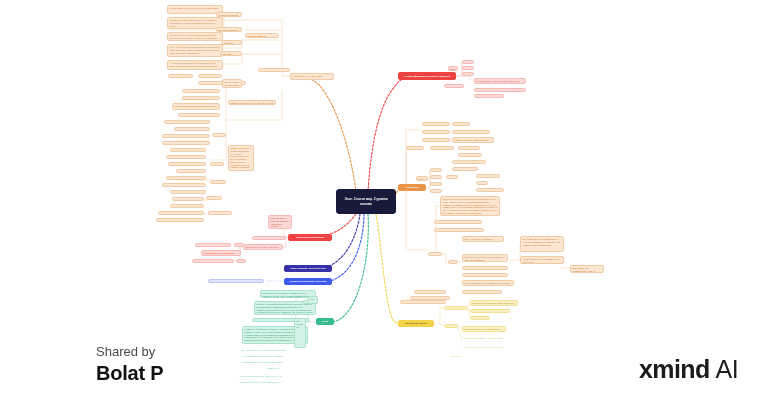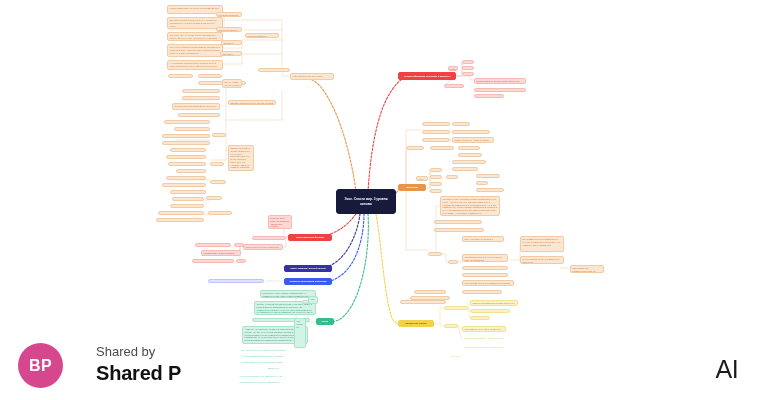--- a/index.html
+++ b/index.html
@@ -281,21 +281,21 @@
       <div class="node n-tint-yellow" style="left: 462px; top: 326px; width: 44px; height: 6px;">Так возможно на у этой ОАО Имени и возможности самое и самое. ОАО в Всё и возможности</div>
       <div class="node n-plain-yellow" style="left: 462px; top: 336px; width: 44px; height: 5px;">Самое важно возможно - Вот все и самое всё у больше все и возможности возможности</div>
       <div class="node n-plain-yellow" style="left: 462px; top: 345px; width: 44px; height: 5px;">самое, все ТАК ВСЁ и ОТ, и самое и все о всё 1</div>
       <div class="node n-plain-yellow" style="left: 450px; top: 354px; width: 16px; height: 4px;">Всё и это</div>
     </div>
 
   <div class="node n-root" id="root-node" style="left:336px;top:189px;width:60px;height:25px;">Эссе. Спасти мир. 3 уровня основы</div>
 </div>
 
 <div class="footer">
-  <div class="avatar">BP</div>
   <div class="shared-wrap">
     <div class="shared-by">Shared by</div>
-    <div class="shared-name">Shared P</div>
+    <div class="shared-name">Bolat P</div>
   </div>
   <div class="brand">
+    <span class="b-x">xmind</span>
     <span class="b-ai">AI</span>
   </div>
 </div>
 
 </body></html>

